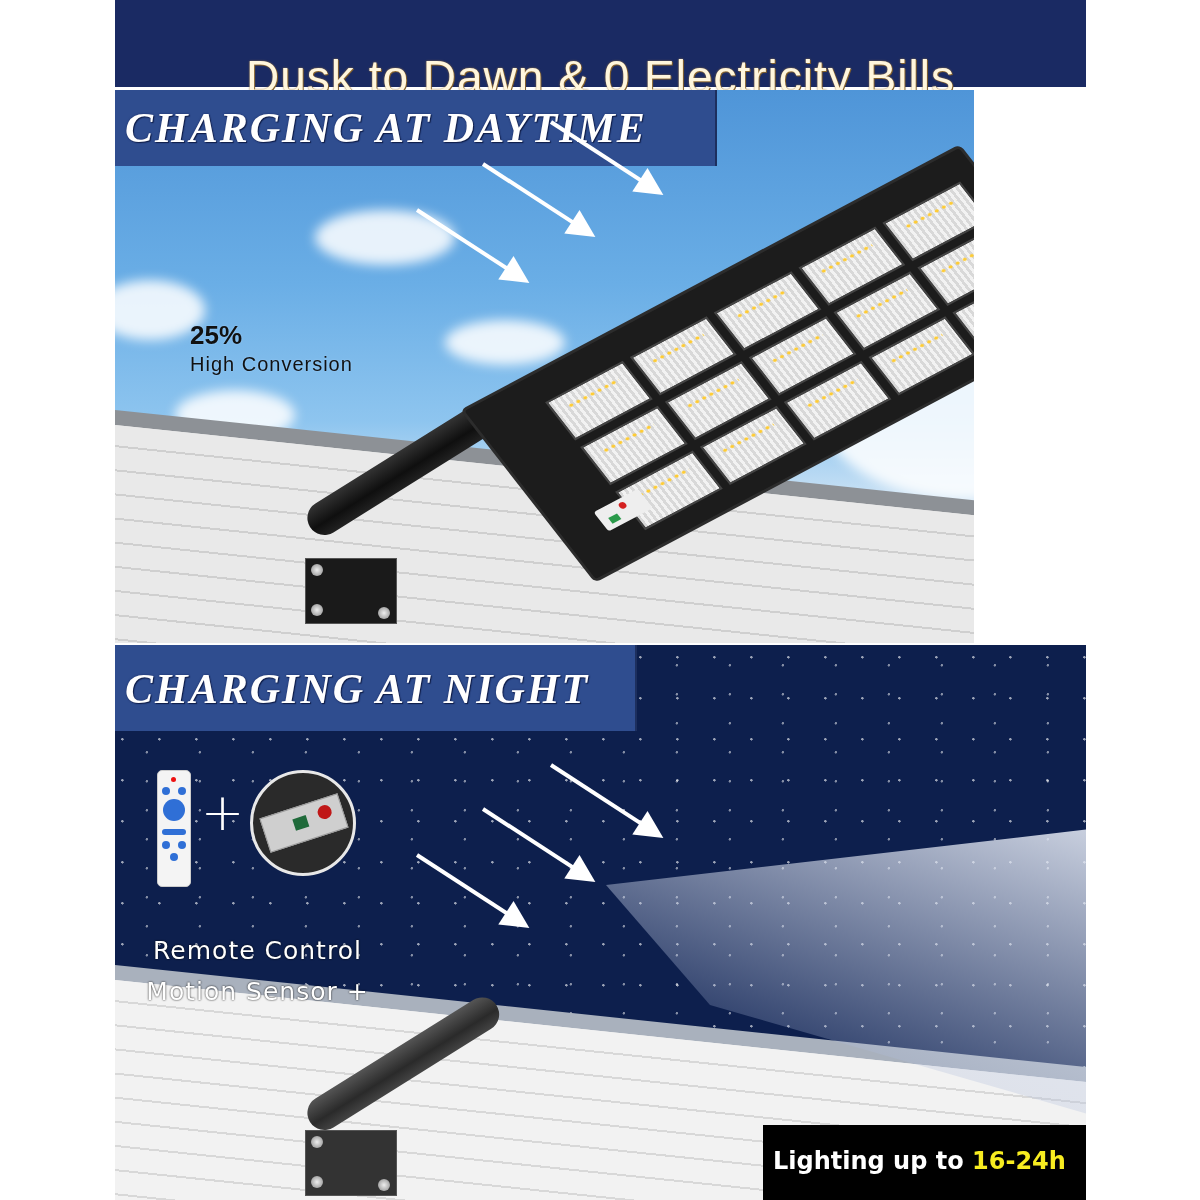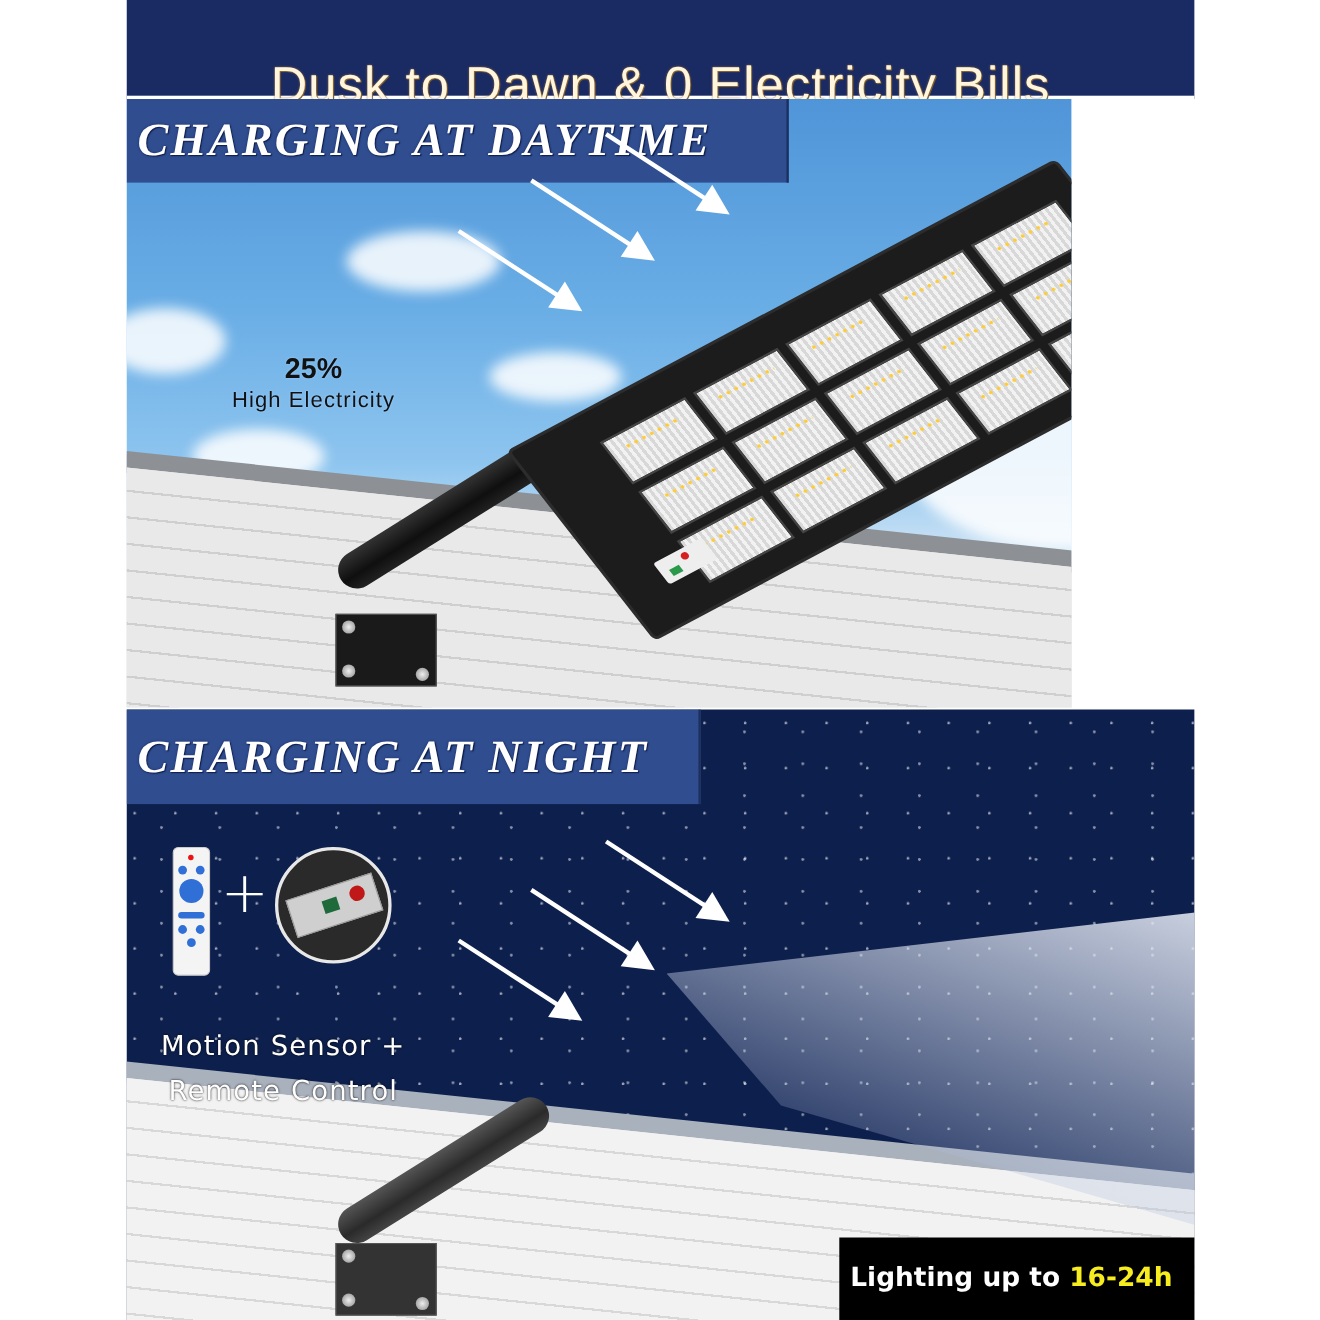--- a/index.html
+++ b/index.html
@@ -13,21 +13,21 @@
        background:linear-gradient(180deg,#4f95d8 0%,#6aaee6 35%,#8ec5ef 60%,#cfe4f5 75%,#dfe2e6 76%);}
   .cloud{position:absolute;background:rgba(255,255,255,0.85);border-radius:50%;filter:blur(6px);}
   .wall{position:absolute;left:0;width:1200px;transform-origin:0 0;}
   .day-wall{top:335px;height:260px;background:
       repeating-linear-gradient(0deg,#e9e9e9 0 22px,#cfcfcf 22px 24px),#e6e6e6;transform:rotate(6deg);}
   .day-wall-cap{top:320px;height:20px;background:#8d9196;transform:rotate(6deg);}
   .section-banner{position:absolute;left:0;height:76px;background:#2f4d8f;border-right:2px solid #1d2f5e;}
   .section-title{position:absolute;left:10px;top:14px;font-family:"Liberation Serif",serif;font-style:italic;font-weight:bold;font-size:42px;letter-spacing:2px;color:#ffffff;text-shadow:0 0 2px #1a2a63,1px 1px 1px #0d1a40;}
   .subtitle{position:absolute;left:10px;top:92px;font-family:"Liberation Sans",sans-serif;font-weight:bold;font-size:25px;color:#111;letter-spacing:1px;
             -webkit-text-stroke:0.5px #fff;text-shadow:0 0 2px #fff,0 0 2px #fff;}
-  .stat{position:absolute;left:75px;top:230px;width:190px;text-align:center;color:#111;text-shadow:0 0 2px #9fd0ff;}
+  .stat{position:absolute;left:75px;top:230px;width:190px;color:#111;text-shadow:0 0 2px #9fd0ff;}
   .stat-value{font-family:"Liberation Sans",sans-serif;font-weight:bold;font-size:26px;}
   .stat-label{font-family:"Liberation Sans",sans-serif;font-size:20px;letter-spacing:1px;margin-top:2px;}
   .arrow{position:absolute;height:4px;background:#ffffff;transform-origin:0 50%;}
   .arrow::after{content:"";position:absolute;right:-14px;top:-12px;border-left:28px solid #ffffff;border-top:14px solid transparent;border-bottom:14px solid transparent;}
   
   .lamp{position:absolute;transform-origin:0 0;}
   .lamp-body{position:absolute;left:0;top:0;width:560px;height:210px;background:#1c1c1c;border:3px solid #2c2c2c;border-radius:6px;}
   .lamp-grid{position:absolute;left:70px;top:30px;width:470px;height:160px;display:grid;grid-template-columns:repeat(5,1fr);grid-template-rows:repeat(3,1fr);gap:8px;}
   .led{background:repeating-linear-gradient(90deg,#d8d8d8 0 3px,#f2f2f2 3px 6px);border:2px solid #444;position:relative;}
   .led::before{content:"";position:absolute;left:15%;top:20%;width:70%;height:20%;background:radial-gradient(circle,#ffcc33 1.5px,transparent 2px) 0 0/8px 8px;}
@@ -76,21 +76,21 @@
 
     <div class="wall day-wall-cap"></div>
     <div class="wall day-wall"></div>
 
     <div class="section-banner" style="top:0;width:600px;">
       <div class="section-title">CHARGING AT DAYTIME</div>
     </div>
 
     <div class="stat">
       <div class="stat-value">25%</div>
-      <div class="stat-label">High Electricity</div>
+      <div class="stat-label">High Conversion</div>
     </div>
 
     <div class="arrow" style="left:302px;top:118px;width:120px;transform:rotate(33deg);"></div>
     <div class="arrow" style="left:368px;top:72px;width:120px;transform:rotate(33deg);"></div>
     <div class="arrow" style="left:436px;top:30px;width:120px;transform:rotate(33deg);"></div>
 
     <div class="pole" style="left:195px;top:420px;width:220px;transform:rotate(-32deg);"></div>
     <div class="bracket" style="left:190px;top:468px;">
       <div class="bolt" style="left:5px;top:5px;"></div>
       <div class="bolt" style="left:5px;top:45px;"></div>
@@ -142,22 +142,22 @@
       <div class="btn" style="left:12px;top:82px;"></div>
     </div>
     <div class="plus-sign">+</div>
     <div class="sensor-zoom">
       <div class="plate">
         <div class="g"></div>
         <div class="r"></div>
       </div>
     </div>
     <div class="feature-label">
+      <div>Remote Control</div>
       <div>Motion Sensor +</div>
-      <div>Remote Control</div>
     </div>
 
     <div class="arrow" style="left:302px;top:208px;width:120px;transform:rotate(33deg);"></div>
     <div class="arrow" style="left:368px;top:162px;width:120px;transform:rotate(33deg);"></div>
     <div class="arrow" style="left:436px;top:118px;width:120px;transform:rotate(33deg);"></div>
 
     <div class="pole" style="left:195px;top:460px;width:220px;transform:rotate(-32deg);background:linear-gradient(180deg,#555,#2a2a2a 60%,#444);"></div>
     <div class="bracket" style="left:190px;top:485px;background:#333;">
       <div class="bolt" style="left:5px;top:5px;"></div>
       <div class="bolt" style="left:5px;top:45px;"></div>

